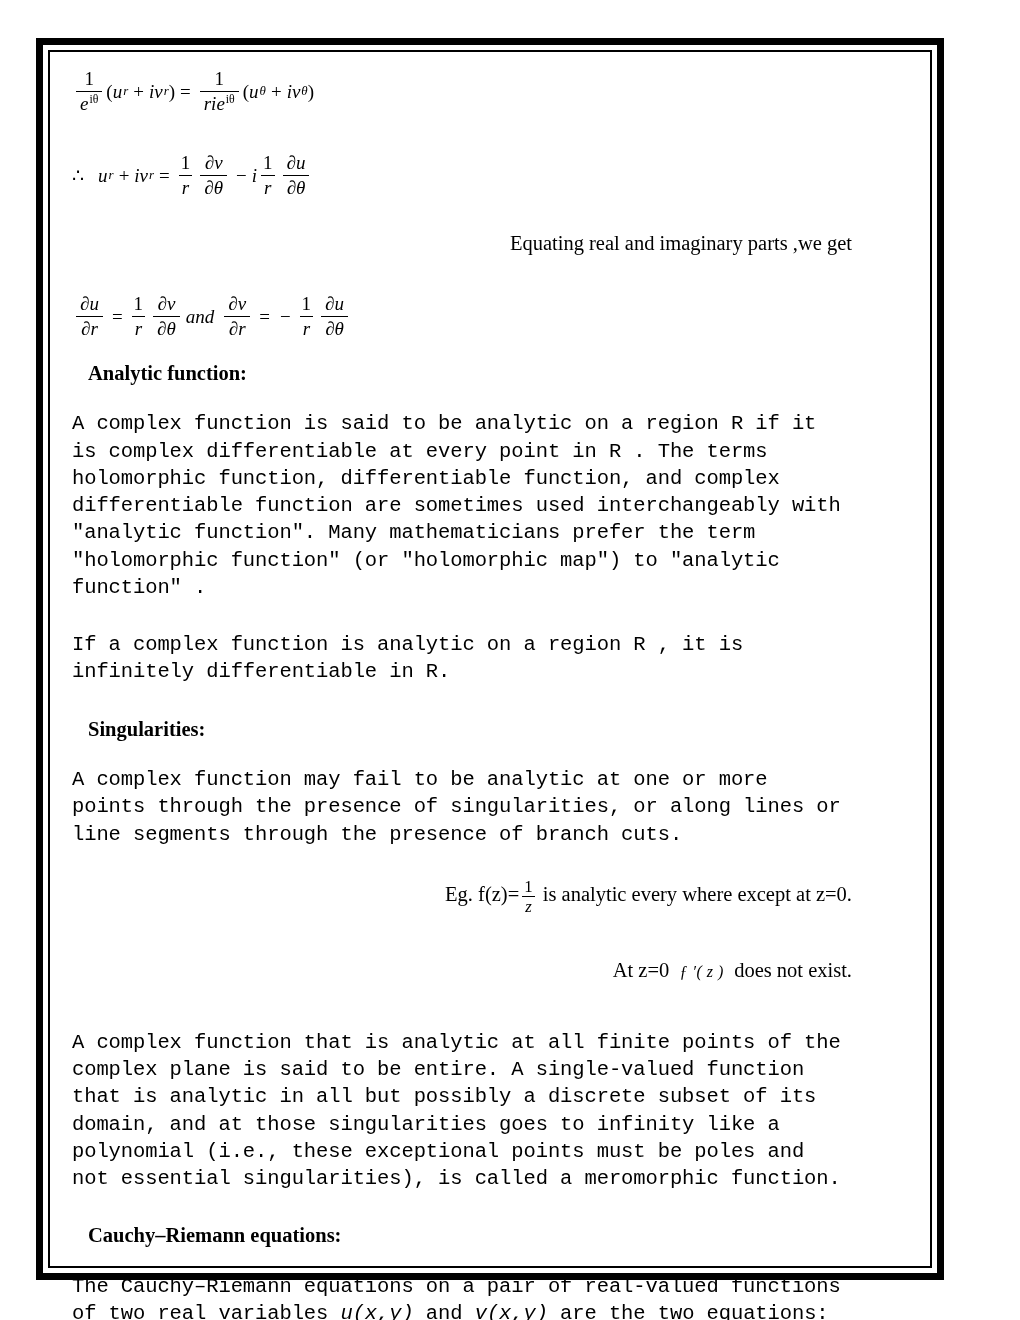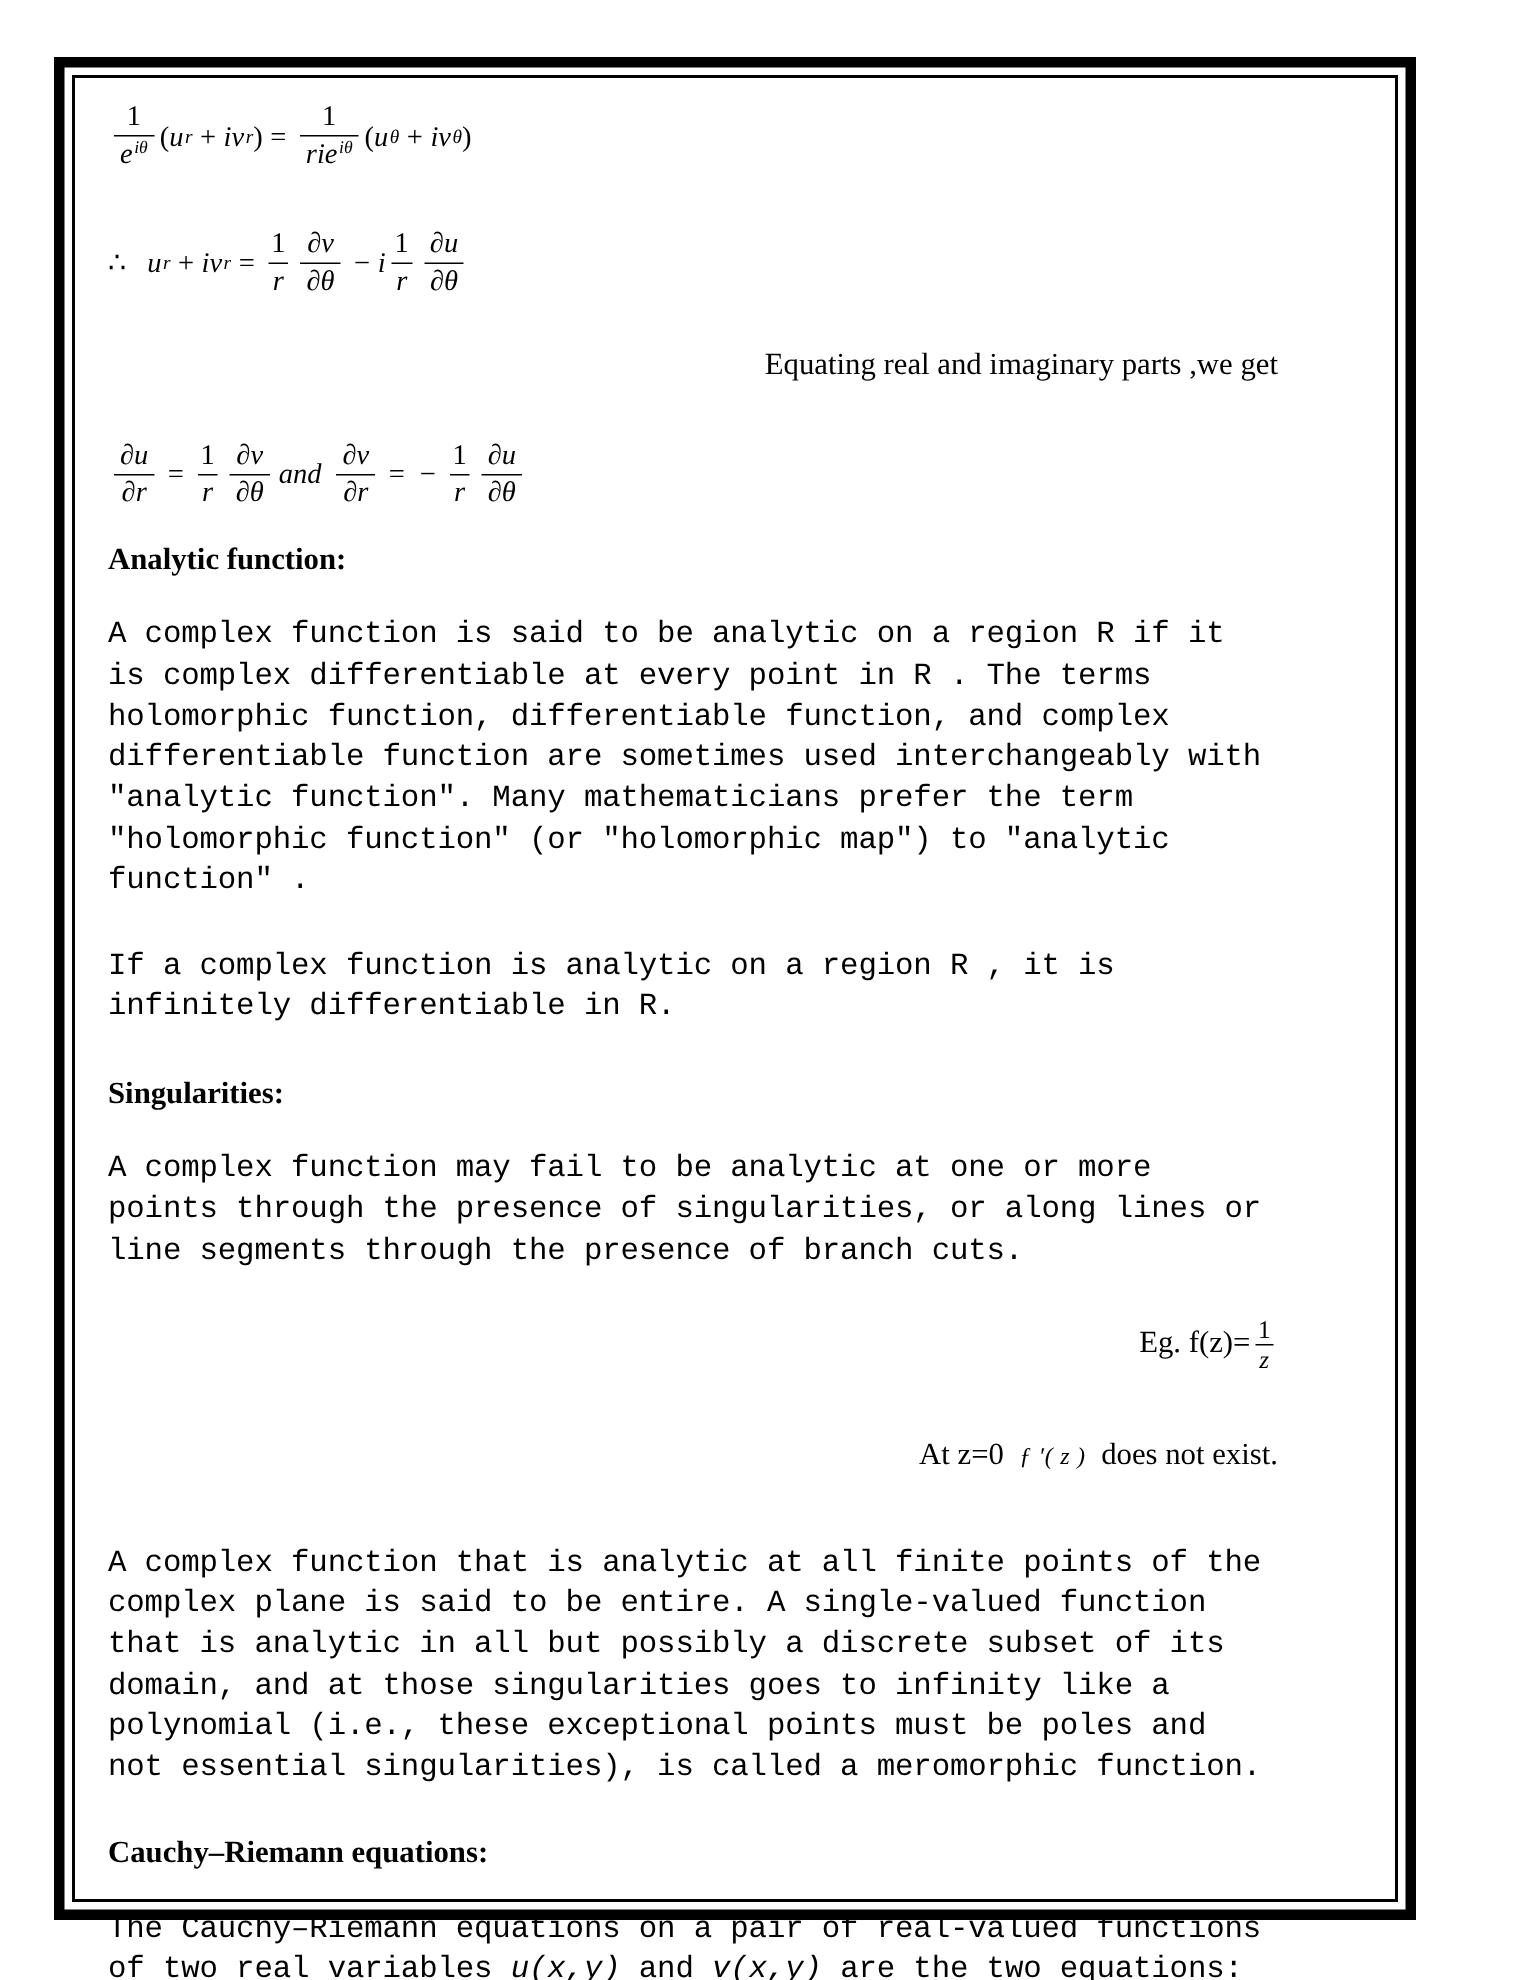--- a/index.html
+++ b/index.html
@@ -51,21 +51,21 @@
     line-height: 1.33;
     text-align: left;
     margin: 0 0 22px 0;
     letter-spacing: -0.1px;
     font-family: Liberation Mono, monospace;
   }
   .heading {
     font-size: 20.5px;
     font-weight: bold;
     line-height: 1.3;
-    margin: 0 0 24px 0;
+    margin: 0 0 24px 16px;
   }
   .plainline {
     font-size: 20.5px;
     line-height: 1.35;
     margin: 0 0 22px 0;
     text-align: right;
   }
   .indent-line {
     margin-left: 26px;
   }
@@ -84,21 +84,20 @@
   .math .mi { font-style: italic; }
   .math .mo { margin: 0 5px; }
   .math .sub {
     font-style: italic;
     font-size: 0.68em;
     vertical-align: -0.35em;
     margin-left: 1px;
     display: inline-block;
   }
   .math .sup {
-    font-style: italic;
     font-size: 0.62em;
     vertical-align: 0.55em;
     margin-left: 1px;
     display: inline-block;
   }
   .frac {
     display: inline-flex;
     flex-direction: column;
     align-items: center;
     vertical-align: middle;
@@ -278,21 +277,21 @@
   <div class="heading">Singularities:</div>
   <div class="para">A complex function may fail to be analytic at one or more points through the presence of singularities, or along lines or line segments through the presence of branch cuts.</div>
 
   <div class="spacer-8"></div>
 
   <div class="plainline indent-line">
     <span>Eg. f(z)=</span><span class="inline-frac">
         <span class="num">1</span>
         <span class="bar"></span>
         <span class="den it">z</span>
-      </span> 
+      </span> <span>is analytic every where except at z=0.</span>
   </div>
 
   <div class="spacer-20"></div>
 
   <div class="plainline indent-line">
     <span>At z=0</span>&nbsp;&nbsp;<span class="small-math">ƒ ′( z )</span>&nbsp;&nbsp;<span>does not exist.</span>
   </div>
 
   <div class="spacer-8"></div>
 

